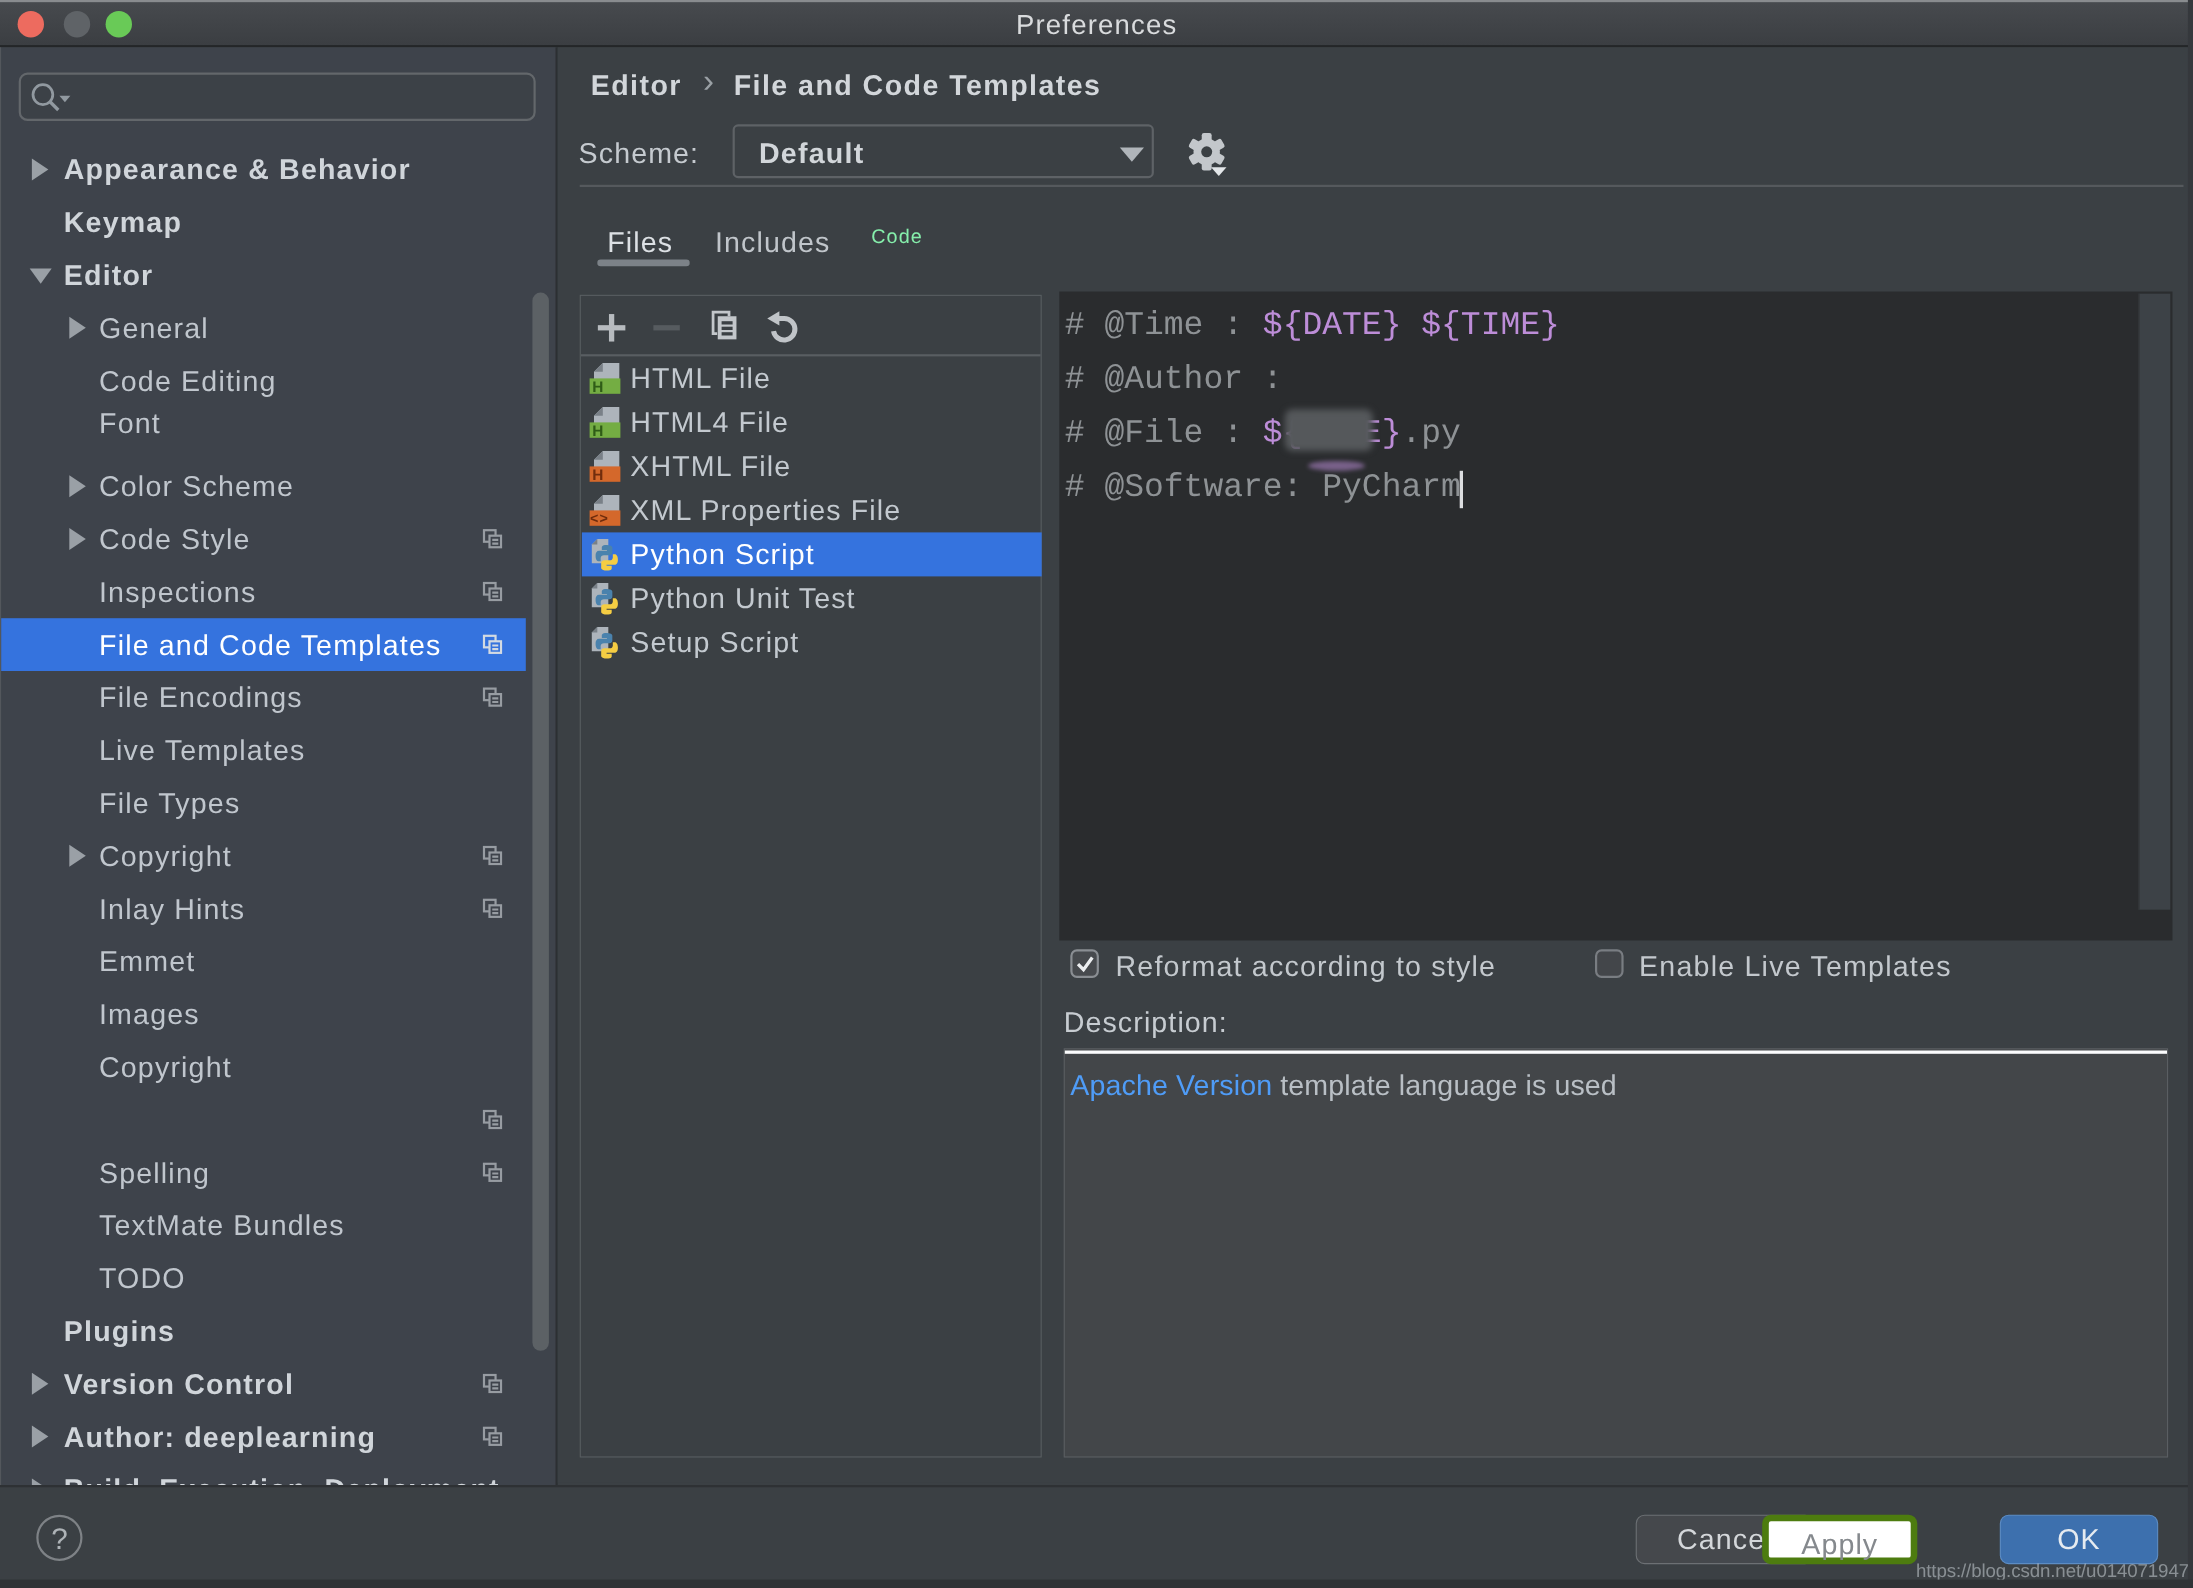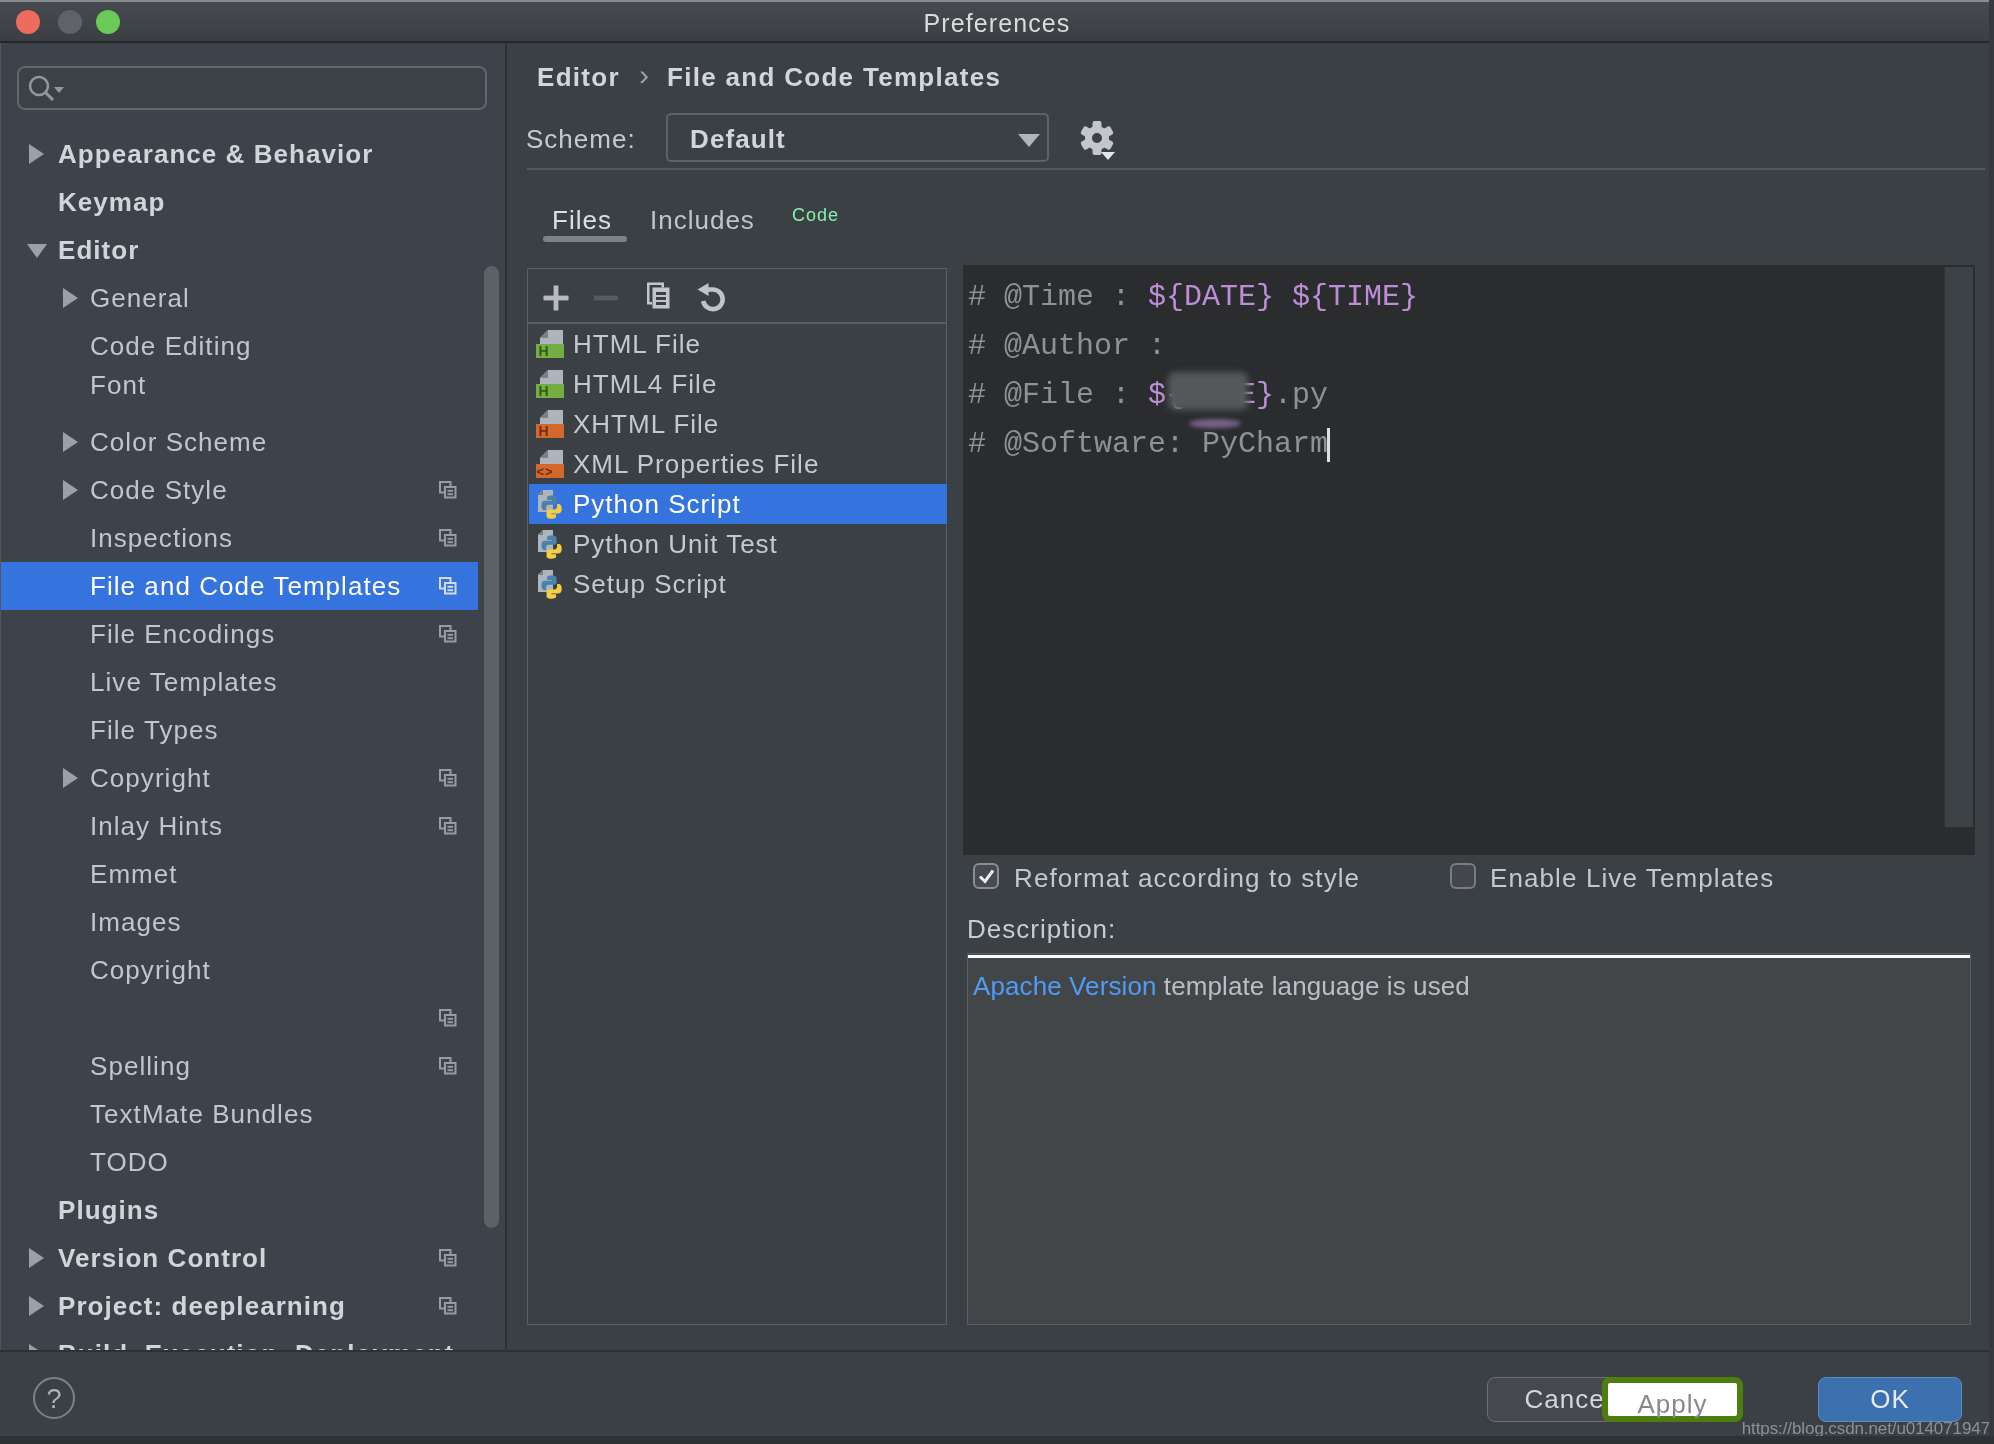--- a/index.html
+++ b/index.html
@@ -188,21 +188,21 @@
         <span class="tl" style="position:absolute;left:57px">Version Control</span>
         <svg class="cp" width="19" height="19" viewBox="0 0 19 19">
           <rect x="2" y="2" width="10.5" height="10.5" fill="none" stroke="#979ca2" stroke-width="2"></rect>
           <rect x="7" y="7" width="10.5" height="10.5" fill="#3e434b" stroke="#979ca2" stroke-width="2"></rect>
           <line x1="9.5" y1="10.8" x2="15" y2="10.8" stroke="#979ca2" stroke-width="2"></line>
           <line x1="9.5" y1="14.2" x2="15" y2="14.2" stroke="#979ca2" stroke-width="2"></line>
         </svg>
       </div>
 <div class="row" style="top:1239px">
         <i class="arr-r" style="left:28px"></i>
-        <span class="tl" style="position:absolute;left:57px">Project: deeplearning</span>
+        <span class="tl" style="position:absolute;left:57px">Author: deeplearning</span>
         <svg class="cp" width="19" height="19" viewBox="0 0 19 19">
           <rect x="2" y="2" width="10.5" height="10.5" fill="none" stroke="#979ca2" stroke-width="2"></rect>
           <rect x="7" y="7" width="10.5" height="10.5" fill="#3e434b" stroke="#979ca2" stroke-width="2"></rect>
           <line x1="9.5" y1="10.8" x2="15" y2="10.8" stroke="#979ca2" stroke-width="2"></line>
           <line x1="9.5" y1="14.2" x2="15" y2="14.2" stroke="#979ca2" stroke-width="2"></line>
         </svg>
       </div>
 <div class="row" style="top:1287px">
         <i class="arr-r" style="left:28px"></i>
         <span class="tl" style="position:absolute;left:57px">Build, Execution, Deployment</span>

